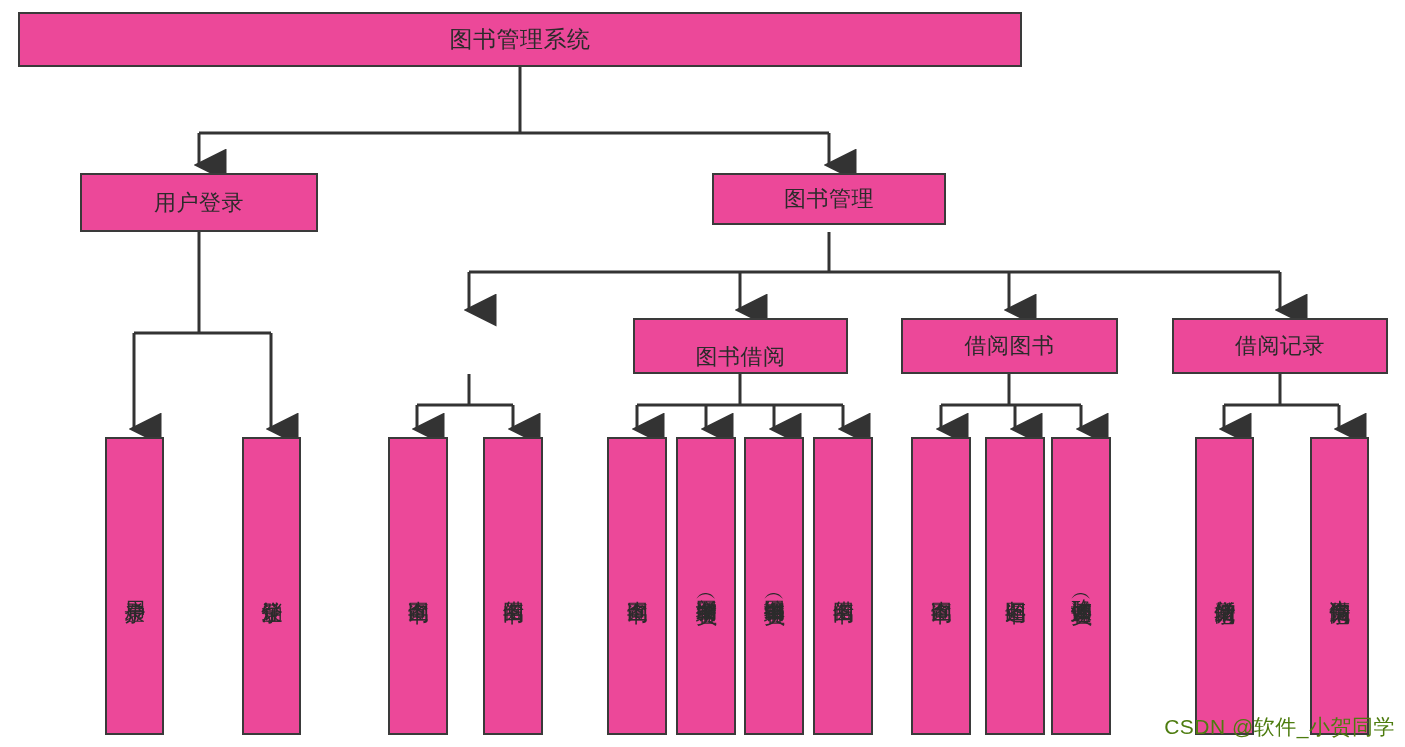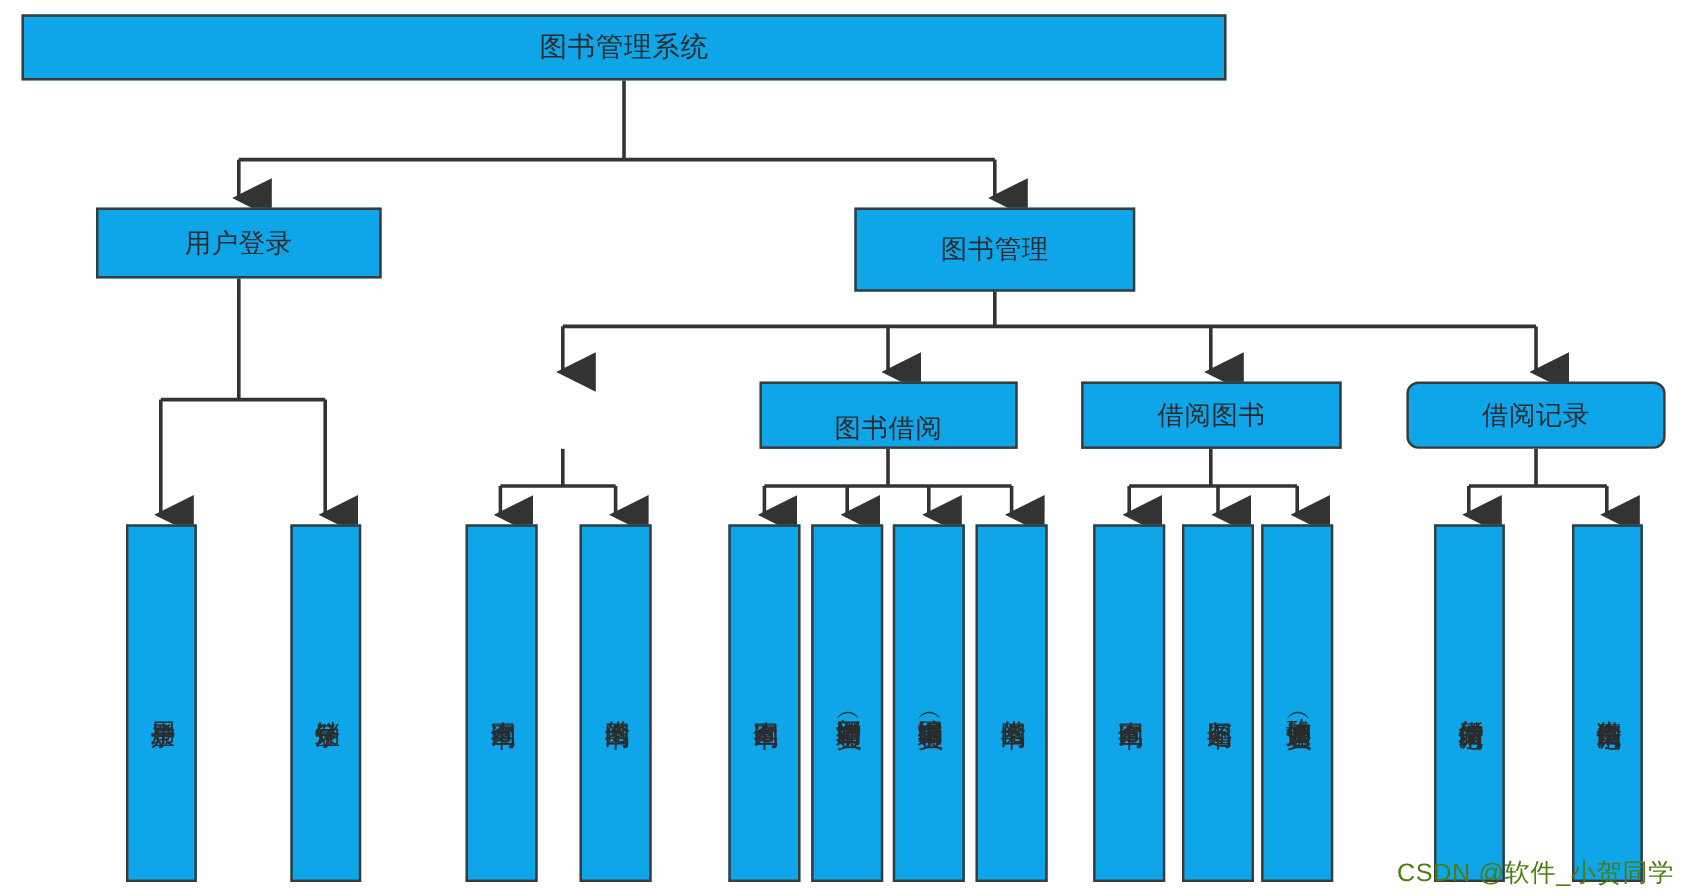--- a/index.html
+++ b/index.html
@@ -21,21 +21,21 @@
     position: absolute;
     left: 0;
     top: 0;
     width: 1405px;
     height: 747px;
     pointer-events: none;
   }
   .node {
     position: absolute;
     box-sizing: border-box;
-    background: #0ea5e9;
+    background: #ec4899;
     border: 2.5px solid #3a3a3a;
     display: flex;
     align-items: center;
     justify-content: center;
     color: #2b2b2b;
   }
   .node.horiz {
     font-size: 22px;
     letter-spacing: 0.5px;
   }
@@ -124,31 +124,31 @@
     </g>
   </svg>
 
   <div class="node horiz root" style="left: 18px; top: 12px; width: 1004px; height: 55px;">
     <span>图书管理系统</span>
   </div>
 
   <div class="node horiz" style="left: 80px; top: 173px; width: 238px; height: 59px;">
     <span>用户登录</span>
   </div>
-  <div class="node horiz" style="left: 712px; top: 173px; width: 234px; height: 70px;">
+  <div class="node horiz" style="left: 712px; top: 173px; width: 234px; height: 52px;">
     <span>图书管理</span>
   </div>
 
   <div class="node horiz" style="left: 633px; top: 318px; width: 215px; height: 56px; align-items: flex-end;">
     <span>图书借阅</span>
   </div>
   <div class="node horiz" style="left: 901px; top: 318px; width: 217px; height: 56px;">
     <span>借阅图书</span>
   </div>
-  <div class="node horiz" style="left: 1172px; top: 318px; width: 216px; height: 56px; border-radius: 10px;">
+  <div class="node horiz" style="left: 1172px; top: 318px; width: 216px; height: 56px;">
     <span>借阅记录</span>
   </div>
 
   <div class="node vert" style="left: 105px; top: 437px; width: 59px; height: 298px;">
     <span class="vtxt">用户登录</span>
   </div>
   <div class="node vert" style="left: 242px; top: 437px; width: 59px; height: 298px;">
     <span class="vtxt">注销登录</span>
   </div>
 

